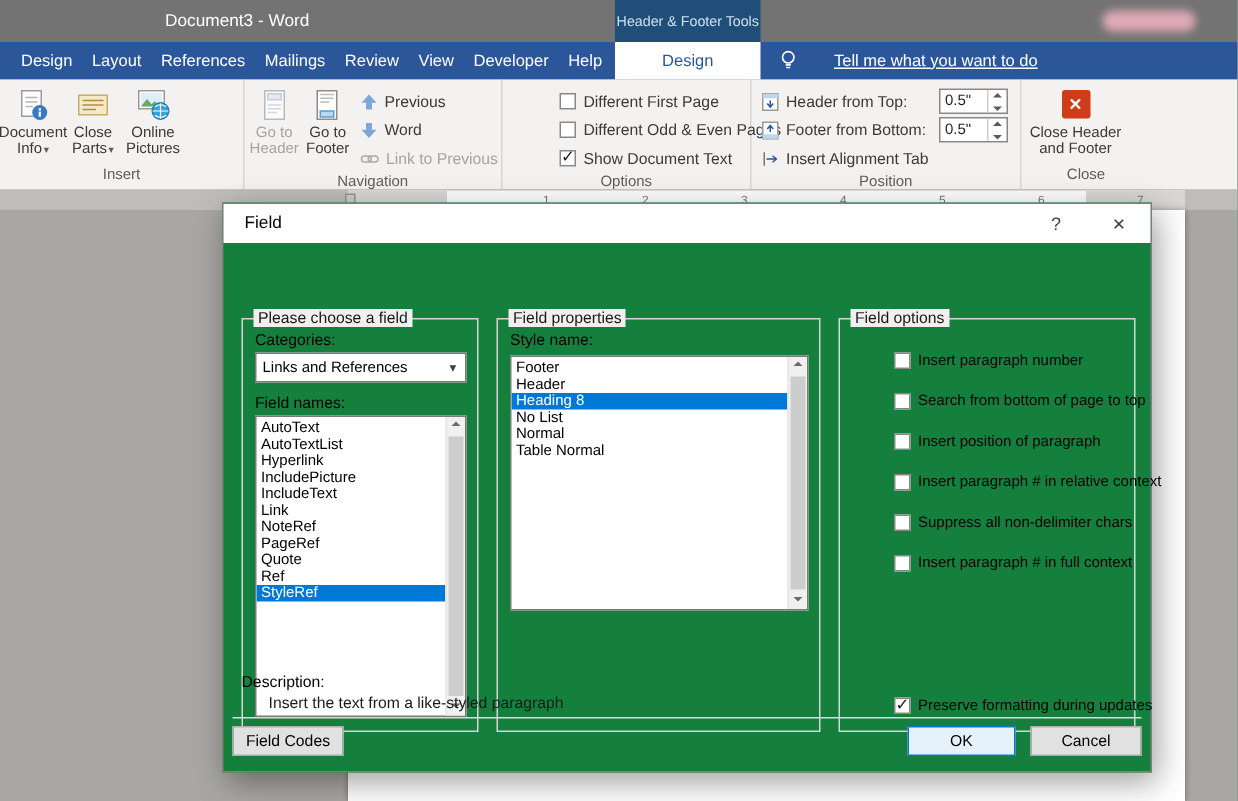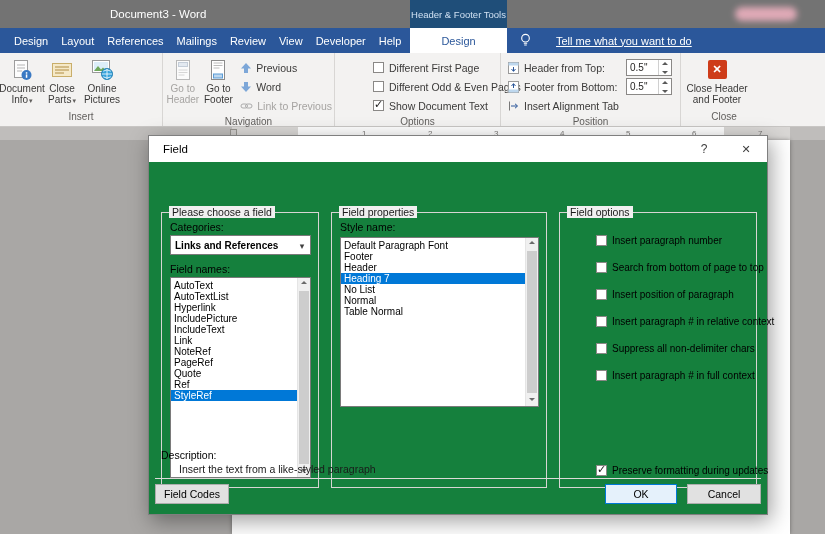--- a/index.html
+++ b/index.html
@@ -72,21 +72,21 @@
   .dlg-sysbtn{width:42px;display:flex;align-items:center;justify-content:center;color:#404040;cursor:pointer;}
   .dlg-help::before{content:"?";font-size:12px;}
   .dlg-close::before{content:"✕";font-size:11px;}
   .dlg-body{position:relative;height:353px;font-size:10.5px;}
   .groupbox{position:absolute;top:6px;height:276px;border:1px solid #d7d5d3;margin-top:44px;}
   .gb1{left:12px;width:158px;} .gb2{left:182px;width:216px;} .gb3{left:410px;width:198px;}
   .gb-legend{position:absolute;top:-7px;left:7px;background:#f0f0f0;padding:0 3px;font-size:10.5px;color:#1a1a1a;white-space:nowrap;}
   .fld-label{position:absolute;font-size:10.5px;color:#000;white-space:nowrap;}
   .combo{position:absolute;left:8px;top:22px;width:141px;height:20px;background:#fff;border:1px solid #7a7a7a;
     display:flex;align-items:center;cursor:pointer;}
-  .combo-text{flex:1;font-size:10px;padding-left:4px;white-space:nowrap;overflow:hidden;font-weight:bold;}
+  .combo-text{flex:1;font-size:10px;padding-left:4px;white-space:nowrap;overflow:hidden;}
   .combo-arrow{width:16px;text-align:center;color:#404040;}
   .combo-arrow::after{content:"▾";font-size:9px;}
   .listbox{position:absolute;background:#fff;border:1px solid #7a7a7a;display:flex;}
   .lb1{left:8px;top:64px;width:141px;height:201px;}
   .lb2{left:8px;top:24px;width:199px;height:170px;}
   .list-items{flex:1;overflow:hidden;padding-top:2px;}
   .list-item{font-size:10px;line-height:11px;padding-left:3px;white-space:nowrap;cursor:pointer;}
   .list-item.selected{background:#0078d7;color:#fff;}
   .vscroll{width:13px;background:#f0f0f0;border-left:1px solid #e5e5e5;display:flex;flex-direction:column;}
   .sb-btn{height:12px;position:relative;flex:none;cursor:pointer;}
@@ -377,24 +377,23 @@
             <span class="sb-btn sb-down"></span>
           </div>
         </div>
       </div>
 
       <div class="groupbox gb2">
         <span class="gb-legend">Field properties</span>
         <span class="fld-label" style="left:8px;top:8px;">Style name:</span>
         <div class="listbox lb2">
           <div class="list-items" id="styles-list">
-              <div class="list-item">Default Paragraph Font</div>
               <div class="list-item">Footer</div>
               <div class="list-item">Header</div>
-              <div class="list-item selected">Heading 7</div>
+              <div class="list-item selected">Heading 8</div>
               <div class="list-item">No List</div>
               <div class="list-item">Normal</div>
               <div class="list-item">Table Normal</div>
             </div>
           <div class="vscroll">
             <span class="sb-btn sb-up"></span>
             <span class="sb-thumb"></span>
             <span class="sb-btn sb-down"></span>
           </div>
         </div>

